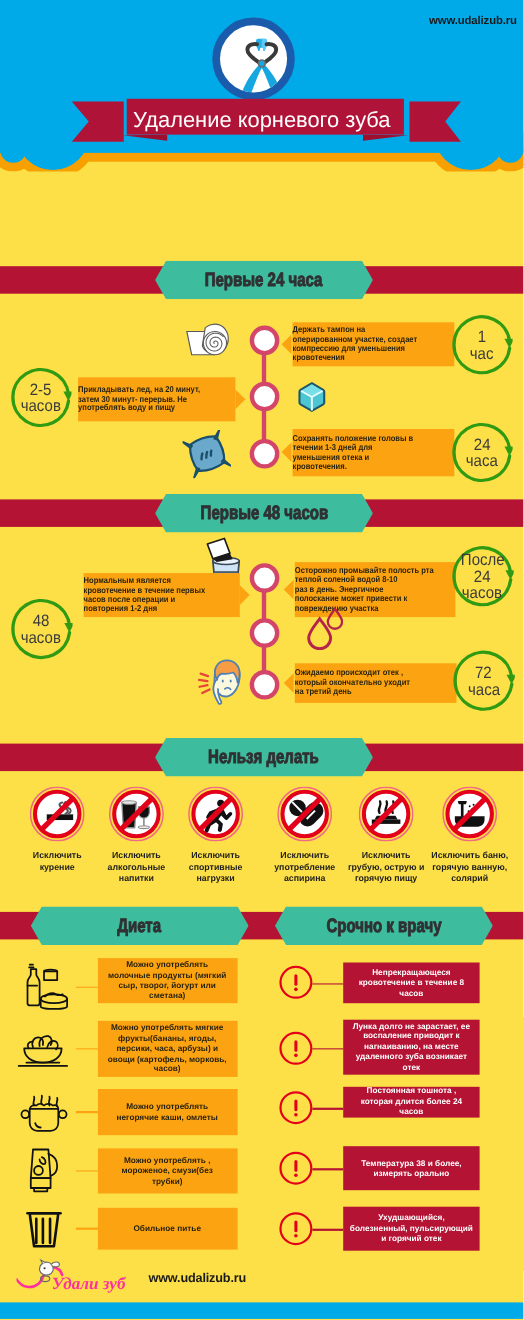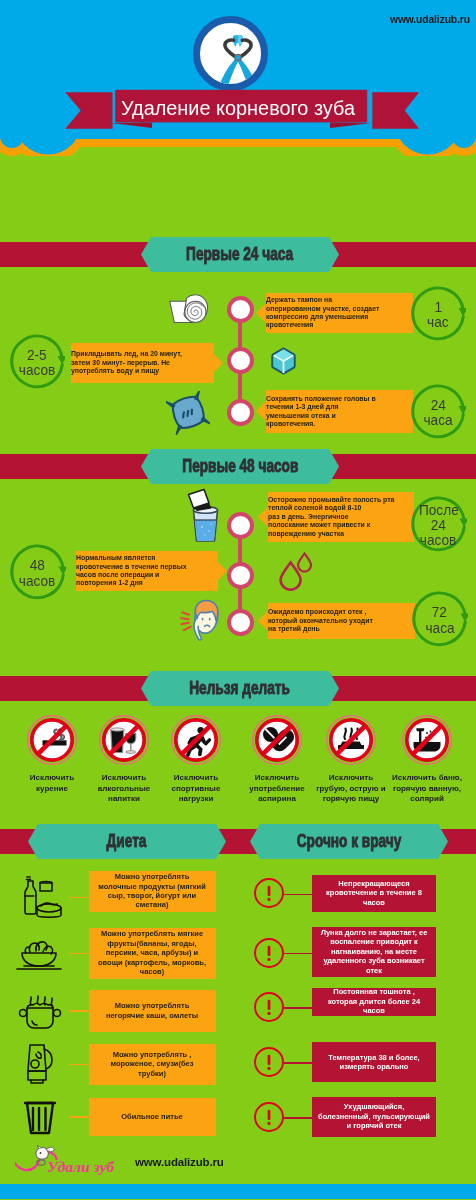--- a/index.html
+++ b/index.html
@@ -1,17 +1,17 @@
 <!DOCTYPE html>
 <html><head>
 <meta charset="utf-8">
 <style>
 html,body{margin:0;padding:0;background:#fff;}
 body{width:476px;height:1200px;font-family:"Liberation Sans",sans-serif;overflow:hidden;}
-.page{position:relative;width:476px;height:1200px;background:#84cc16;overflow:hidden;}
+.page{position:relative;width:476px;height:1200px;background:#fde047;overflow:hidden;}
 
 
 .hdr{position:absolute;left:0;top:0;width:476px;height:155px;}
 .hdr-site{position:absolute;left:390px;top:14px;font-size:10.3px;font-weight:700;color:#1a1a1a;letter-spacing:-0.1px;}
 .logo-circle{position:absolute;left:193px;top:16px;width:75px;height:75px;border-radius:50%;background:#fff;border:7.5px solid #1a5cab;box-sizing:border-box;overflow:hidden;}
 
 
 .ribbon{position:absolute;left:0;top:84px;width:476px;height:52px;}
 
 
@@ -221,21 +221,21 @@
       <path d="M11.8 33 h21.4 l-2.2 21 h-17 z" fill="#5aaee8"></path>
       <path d="M11.8 33 h21.4" stroke="#3b4754" stroke-width="1.3" fill="none"></path>
       <ellipse cx="22.5" cy="23" rx="12" ry="3.2" fill="#eaf2fb" stroke="#3b4754" stroke-width="1.5"></ellipse>
       <path d="M5.5 7.5 L21 2.5 L26 16 L10.5 21 Z" fill="#fff" stroke="#1a1a1a" stroke-width="1.5" stroke-linejoin="round"></path>
       <path d="M10.5 21 L26 16 L28.5 21.5 L14 24 Z" fill="#1a1a1a"></path>
       <circle cx="19" cy="40" r="0.9" fill="#bfe0fa"></circle>
         <circle cx="26" cy="44" r="0.8" fill="#bfe0fa"></circle>
         <circle cx="22" cy="48" r="0.7" fill="#bfe0fa"></circle>
         <circle cx="28" cy="37" r="0.7" fill="#bfe0fa"></circle>
     </svg>
-    <div class="ob ptr-l" style="left:267.5px;top:492px;width:146px;height:50px;padding:0 2px 12px 12px">
+    <div class="ob ptr-l" style="left:267.5px;top:511px;width:146px;height:50px;padding:0 2px 12px 12px">
         <div class="txt">
           <div>Осторожно промывайте полость рта</div>
           <div>теплой соленой водой 8-10</div>
           <div>раз в день. Энергичное</div>
           <div>полоскание может привести к</div>
           <div>повреждению участка</div>
         </div>
       </div>
     <div class="gcirc" style="left:410px;top:496px;width:57px;height:57px">
       <svg width="57" height="57" viewBox="0 0 56 56">
@@ -252,21 +252,21 @@
     <div class="gcirc" style="left:9px;top:544px;width:57px;height:57px">
       <svg width="57" height="57" viewBox="0 0 56 56">
           <path d="M53.3 30.5 A25.4 25.4 0 1 1 53.3 24.2" fill="none" stroke="#2f9a12" stroke-width="3" stroke-linecap="round"></path>
           <polygon points="48.6,22 57.6,22 53.1,30.5" fill="#2f9a12"></polygon>
         </svg>
       <div class="lbl">
           <div>48</div>
           <div>часов</div>
         </div>
     </div>
-    <div class="ob ptr-r" style="left:75.5px;top:551px;width:142px;height:40px;padding:0 6px 0 8px">
+    <div class="ob ptr-r" style="left:75.5px;top:521px;width:142px;height:40px;padding:0 6px 0 8px">
         <div class="txt">
           <div>Нормальным является</div>
           <div>кровотечение в течение первых</div>
           <div>часов после операции и</div>
           <div>повторения 1-2 дня</div>
         </div>
       </div>
     <svg width="34" height="41" viewBox="0 0 34 41" style="position:absolute;left:278px;top:551px">
       <path d="M26.5 2.5 C29.5 6.8 33 10.7 33 14 C33 17.9 30 20.6 26.5 20.6 C23 20.6 20 17.9 20 14 C20 10.7 23.5 6.8 26.5 2.5 Z" fill="none" stroke="#b4234a" stroke-width="2.1"></path>
       <path d="M12.6 11.5 C17.2 18 22.6 23.9 22.6 28.8 C22.6 34.6 18 38.7 12.6 38.7 C7.2 38.7 2.6 34.6 2.6 28.8 C2.6 23.9 8 18 12.6 11.5 Z" fill="none" stroke="#b4234a" stroke-width="2.6"></path>

